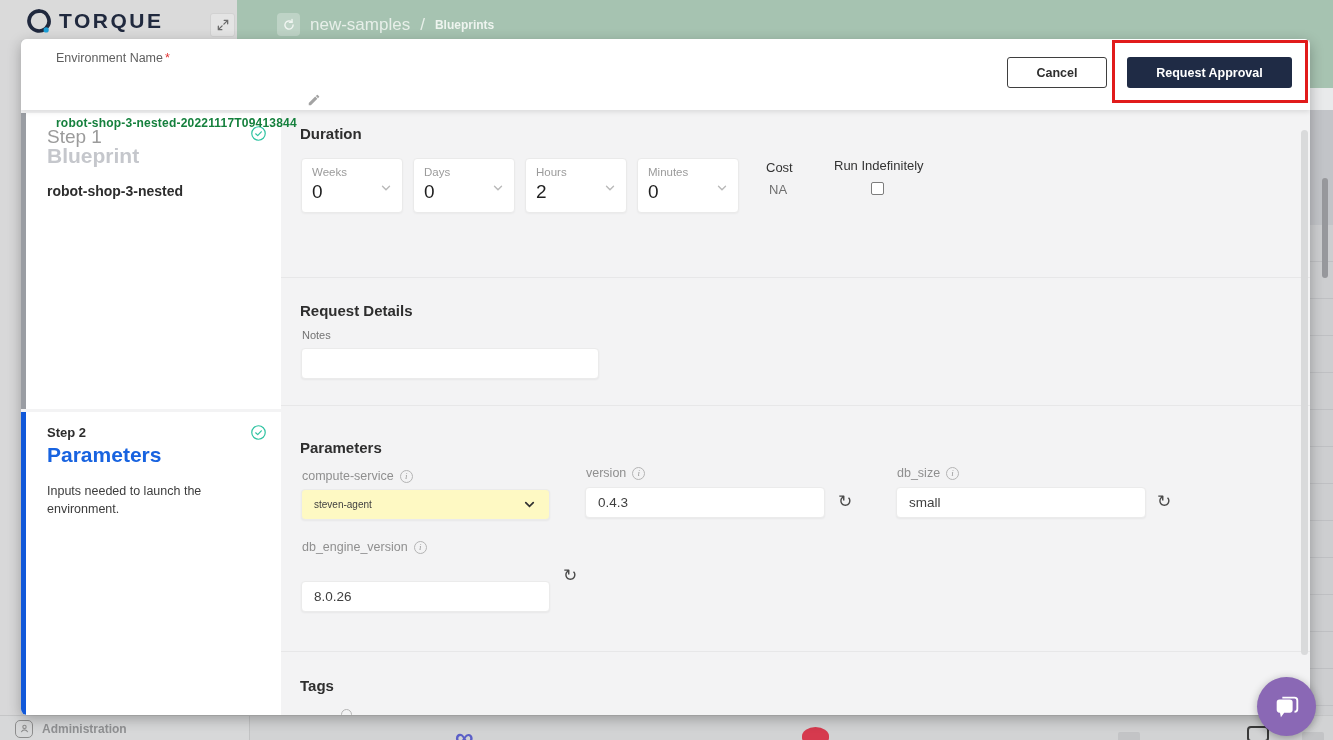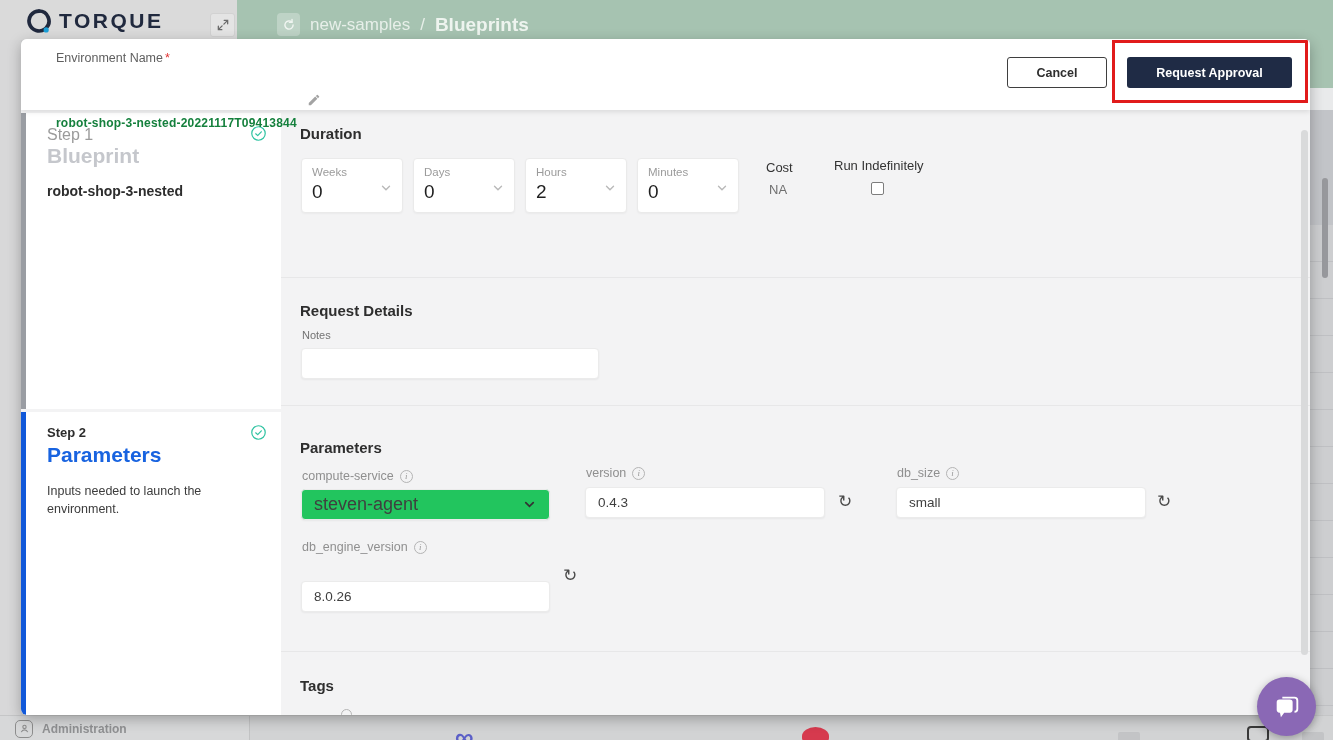--- a/index.html
+++ b/index.html
@@ -10,21 +10,21 @@
 
   
   .topbar { position:absolute; left:0; top:0; width:1333px; height:40px; background:#a6c3b1; z-index:1; }
   .topbar-left { position:absolute; left:0; top:0; width:237px; height:40px; background:#dadada; }
   .logo { position:absolute; left:26px; top:8px; display:flex; align-items:center; gap:7px; }
   .logo-text { font-size:21px; font-weight:bold; letter-spacing:2.5px; color:#20293e; }
   .expand-btn { position:absolute; left:210px; top:13px; width:25px; height:24px; background:#e4e4e4; border:1px solid #d2d2d2; border-radius:3px; display:flex; align-items:center; justify-content:center; cursor:pointer; }
   .breadcrumb { position:absolute; left:277px; top:13px; display:flex; align-items:center; gap:10px; }
   .bc-icon { width:23px; height:23px; border-radius:4px; background:rgba(255,255,255,0.28); display:flex; align-items:center; justify-content:center; }
   .bc-project, .bc-sep { color:#e7efe9; font-size:17px; }
-  .bc-page { color:#eef4ef; font-size:19px; font-weight:bold; }
+  .bc-page { color:#eef4ef; font-size:12px; font-weight:bold; }
   .topbar-actions { position:absolute; right:0; top:0; height:40px; }
 
   
   .page-left-strip { position:absolute; left:0; top:40px; width:21px; height:675px; background:#d8d8d9; z-index:1; }
   .right-strip { position:absolute; left:1310px; top:40px; width:23px; height:700px; z-index:1; background:#cdced0; }
   .rs-green { position:absolute; left:0; top:0; width:23px; height:48px; background:#a7c3b1; }
   .rs-light { position:absolute; left:0; top:48px; width:23px; height:22px; background:#e9eaeb; }
   .rs-block { position:absolute; left:0; top:70px; width:23px; height:115px; background:#c2c4c8; }
   .rs-rows { position:absolute; left:0; top:185px; width:23px; height:515px;
      background:repeating-linear-gradient(to bottom, #cdced0 0 36px, #bfc0c3 36px 37px); }
@@ -49,21 +49,21 @@
   .env-name { font-size:12px; font-weight:bold; color:#15803d; letter-spacing:0.2px;margin-top:46px; }
   .cancel-btn { position:absolute; right:203px; top:18px; width:100px; height:31px; background:#fff; border:1px solid #3f3f3f; border-radius:3px; font-family:inherit; font-size:12.5px; font-weight:bold; color:#2e2e2e; cursor:pointer; }
   .approve-btn { position:absolute; right:18px; top:18px; width:165px; height:31px; background:#1f2b45; border:none; border-radius:3px; font-family:inherit; font-size:12.5px; font-weight:bold; color:#ffffff; cursor:pointer; }
   .annotation-box { position:absolute; right:2px; top:1px; width:196px; height:63px; border:3px solid #e11b1b; z-index:6; pointer-events:none; }
 
   
   .step-card { position:absolute; left:0; width:260px; background:#ffffff; z-index:2; }
   .step-card-1 { top:74px; height:296px; border-left:5px solid #9a9da3; }
   .step-card-2 { top:373px; height:303px; border-left:5px solid #1158d9; }
   .step-check { position:absolute; right:14px; top:12px; }
-  .step-label-muted { position:absolute; left:21px; top:13px; font-size:16px; color:#9b9b9b; }
+  .step-label-muted { position:absolute; left:21px; top:13px; font-size:19px; color:#9b9b9b; }
   .step-label-dark { position:absolute; left:21px; top:13px; font-size:13px; font-weight:bold; color:#2d2d2d; }
   .step-title-muted { position:absolute; left:21px; top:31px; font-size:21px; font-weight:bold; color:#c5c7cc; }
   .step-title-blue { position:absolute; left:21px; top:31px; font-size:21px; font-weight:bold; color:#1863e0; }
   .step-detail { position:absolute; left:21px; top:70px; font-size:14px; font-weight:bold; color:#2d2d2d; }
   .step-desc { position:absolute; left:21px; top:70px; width:200px; font-size:12.5px; color:#3c3c3c; line-height:1.45; }
 
   
   .content { position:absolute; left:260px; top:71px; width:1029px; height:605px; }
   .section-heading { font-size:15px; font-weight:bold; color:#2e2e2e; position:absolute; }
   .sec-duration { position:absolute; left:0; top:0; width:100%; height:168px; border-bottom:1px solid #e7e7e8; }
@@ -80,21 +80,21 @@
   .sec-request { position:absolute; left:0; top:169px; width:100%; height:127px; border-bottom:1px solid #e7e7e8; }
   .req-heading { left:19px; top:23px; }
   .notes-label { position:absolute; left:21px; top:50px; font-size:11px; color:#737373; }
   .text-input { background:#fff; border:1px solid #ebebeb; border-radius:4px; box-shadow:0 1px 2px rgba(0,0,0,0.05); font-family:inherit; font-size:13.5px; color:#3f3f3f; padding:0 12px; }
   .notes-input { position:absolute; left:20px; top:69px; width:298px; height:31px; }
 
   .sec-params { position:absolute; left:0; top:297px; width:100%; height:245px; border-bottom:1px solid #e7e7e8; }
   .par-heading { left:19px; top:32px; }
   .field-label { position:absolute; font-size:12.5px; color:#8f8f8f; display:flex; align-items:center; gap:6px; }
   .info-icon { width:13px; height:13px; border:1px solid #b4b4b4; border-radius:50%; color:#9a9a9a; font-size:9px; font-family:"Liberation Serif", serif; font-style:italic; display:inline-flex; align-items:center; justify-content:center; }
-  .select-box { position:absolute; background:#22c55e; border:1px solid #ebebeb; border-radius:4px; box-shadow:0 1px 2px rgba(0,0,0,0.05); display:flex; align-items:center; padding:0 12px; font-size:18px; color:#3f3f3f; cursor:pointer; }
+  .select-box { position:absolute; background:#fef9c3; border:1px solid #ebebeb; border-radius:4px; box-shadow:0 1px 2px rgba(0,0,0,0.05); display:flex; align-items:center; padding:0 12px; font-size:10px; color:#3f3f3f; cursor:pointer; }
   .select-box svg { margin-left:auto; }
   .reset-icon { position:absolute; font-size:17px; color:#4a4a4a; cursor:pointer; line-height:1; }
 
   .sec-tags { position:absolute; left:0; top:543px; width:100%; height:62px; }
   .tags-heading { left:19px; top:24px; }
   .tags-partial-circle { position:absolute; left:60px; top:56px; width:11px; height:11px; border:1px solid #b5b5b5; border-radius:50%; }
 
   .modal-scrollbar { position:absolute; left:1280px; top:91px; width:7px; height:525px; background:#d9dadb; border-radius:4px; z-index:4; cursor:pointer; }
 
   

